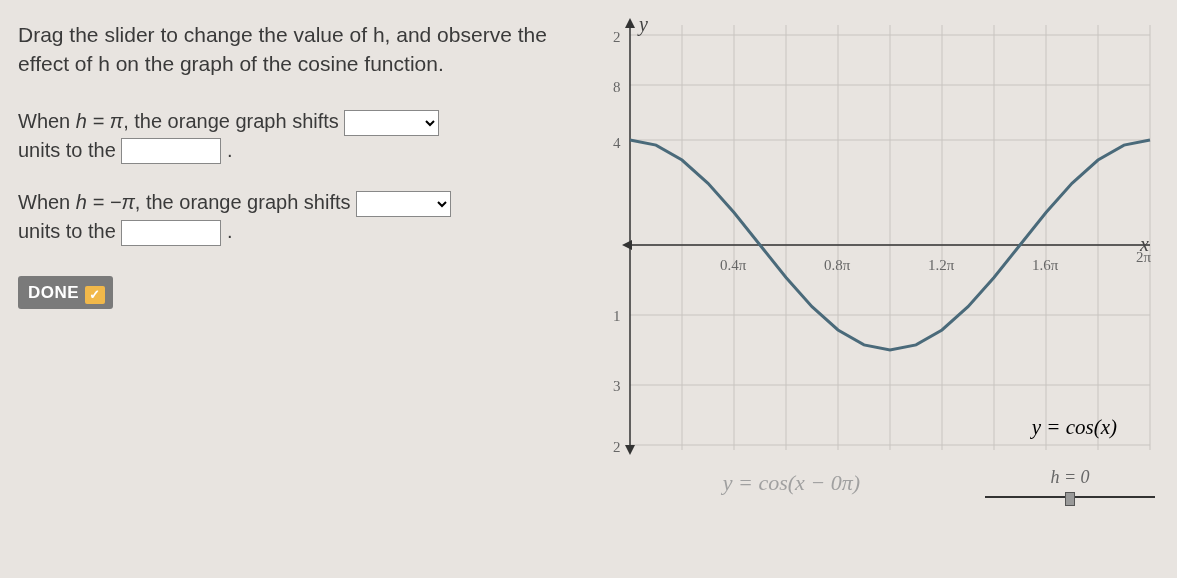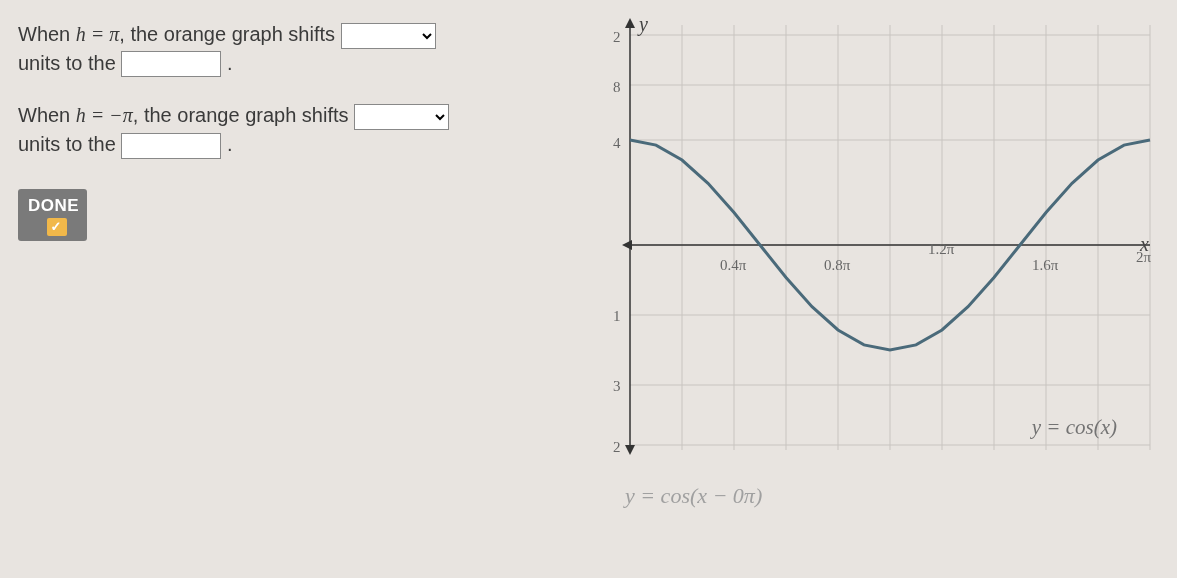--- a/index.html
+++ b/index.html
@@ -19,44 +19,43 @@
   }
   .left-panel {
     width: 555px;
     padding: 5px 8px;
     font-size: 21px;
     line-height: 1.4;
     color: #3a3a3a;
   }
   .intro { margin-bottom: 28px; }
   .question-block { margin-bottom: 24px; font-size: 20px; }
-  .italic { font-style: italic; font-family: Liberation Serif, serif; }
+  .italic { font-style: italic; font-family: Liberation Sans, sans-serif; }
   .inline-input, .inline-select {
     display: inline-block;
     height: 26px;
     border: 1px solid #888;
     background: #fff;
     vertical-align: middle;
     font-size: 15px;
   }
   .inline-select { width: 95px; }
   .inline-input { width: 100px; }
   .done-btn {
     display: inline-flex;
-    align-items: center;
+    align-items: flex-end;
     background: #7a7a7a;
     color: #fff;
     font-weight: bold;
     font-size: 17px;
     padding: 5px 8px 5px 10px;
     border-radius: 3px;
     letter-spacing: 0.5px;
     cursor: pointer;
     margin-top: 6px;
-    flex-direction: column;
   }
   .done-check {
     display: inline-block;
     width: 20px;
     height: 18px;
     background: #f1b84a;
     margin-left: 6px;
     border-radius: 2px;
     position: relative;
   }
@@ -101,26 +100,27 @@
     color: #666;
     font-family: "Times New Roman", serif;
   }
   .func-label {
     position: absolute;
     font-family: "Times New Roman", serif;
     font-style: italic;
     font-size: 20px;
     color: #888;
   }
-  .func-label.main { right: 38px; top: 400px; color: #737373; font-size: 21px;}
+  .func-label.main { right: 38px; top: 400px; color: #000000; font-size: 21px;}
   .bottom-row {
     display: flex;
     gap: 120px;
-    margin-top: 28px;
+    margin-top: 12px;
     align-items: center;
+    justify-content: flex-end;
   }
   .eq-label {
     font-family: "Times New Roman", serif;
     font-style: italic;
     font-size: 22px;
     color: #a0a0a0;
     margin-left: 50px;
   }
   .slider-wrap {
     width: 180px;
@@ -147,20 +147,21 @@
     width: 10px; height: 14px;
     background: #999;
     border: 1px solid #555;
   }
 </style>
 </head>
 <body>
 
 <div class="container">
   <div class="left-panel">
+    <p class="intro">Drag the slider to change the value of h, and observe the effect of h on the graph of the cosine function.</p>
 
     <div class="question-block">
       <span>When </span><span class="italic">h = π</span><span>, the orange graph shifts </span>
       <select class="inline-select"></select>
       <br>
       <span> units to the </span>
       <input class="inline-input" type="text" style="">
       <span>.</span>
     </div>
 
@@ -206,32 +207,38 @@
         <line x1="55" y1="230" x2="575" y2="230" stroke="#333" stroke-width="1.5"></line>
         <line x1="55" y1="10" x2="55" y2="435" stroke="#333" stroke-width="1.5"></line>
         <polygon points="55,3 50,13 60,13" fill="#333"></polygon>
         <polygon points="55,440 50,430 60,430" fill="#333"></polygon>
         <polygon points="47,230 57,225 57,235" fill="#333"></polygon>
         <path id="cos-path" fill="none" stroke="#4a6a7a" stroke-width="3" d="M55,125L81.00331041507512,130.145L106.99834479246243,145.055L133.00165520753757,168.26L158.99668958492487,197.555L185,230L211.00331041507513,262.445L236.99834479246246,291.74L263.00165520753757,314.945L288.99668958492487,329.855L315,335L341.00331041507513,329.855L366.99834479246243,314.945L393.0016552075376,291.74L418.9966895849249,262.445L445,230L470.99503437738736,197.555L496.99834479246243,168.26L523.0016552075376,145.055L548.996689584925,130.145L575,125"></path>
       </svg>
       <div id="xtick-labels">
           <span class="tick-label" style="left: 145px; top: 242px; text-align: center;">0.4π</span>
           <span class="tick-label" style="left: 249px; top: 242px; text-align: center;">0.8π</span>
-          <span class="tick-label" style="left: 352.999px; top: 226px;">1.2π</span>
+          <span class="tick-label" style="left: 352.999px; top: 242px;">1.2π</span>
           <span class="tick-label" style="left: 456.999px; top: 242px; text-align: center;">1.6π</span>
           <span class="tick-label" style="left: 560.999px; top: 234px;">2π</span>
         </div>
       <div id="ytick-labels">
           <span class="tick-label" style="left: 38px; top: 14px;">2</span>
           <span class="tick-label" style="left: 38px; top: 64px;">8</span>
           <span class="tick-label" style="left: 38px; top: 120px;">4</span>
           <span class="tick-label" style="left: 38px; top: 293px;">1</span>
           <span class="tick-label" style="left: 38px; top: 363px;">3</span>
           <span class="tick-label" style="left: 38px; top: 424px;">2</span>
         </div>
       <span class="func-label main">y = cos(x)</span>
     </div>
 
     <div class="bottom-row">
       <span class="eq-label">y = cos(x − 0π)</span>
+      <div class="slider-wrap">
+        <div class="slider-label">h = 0</div>
+        <div class="slider-track">
+          <div class="slider-thumb"></div>
+        </div>
+      </div>
     </div>
   </div>
 </div>
 
 </body></html>

